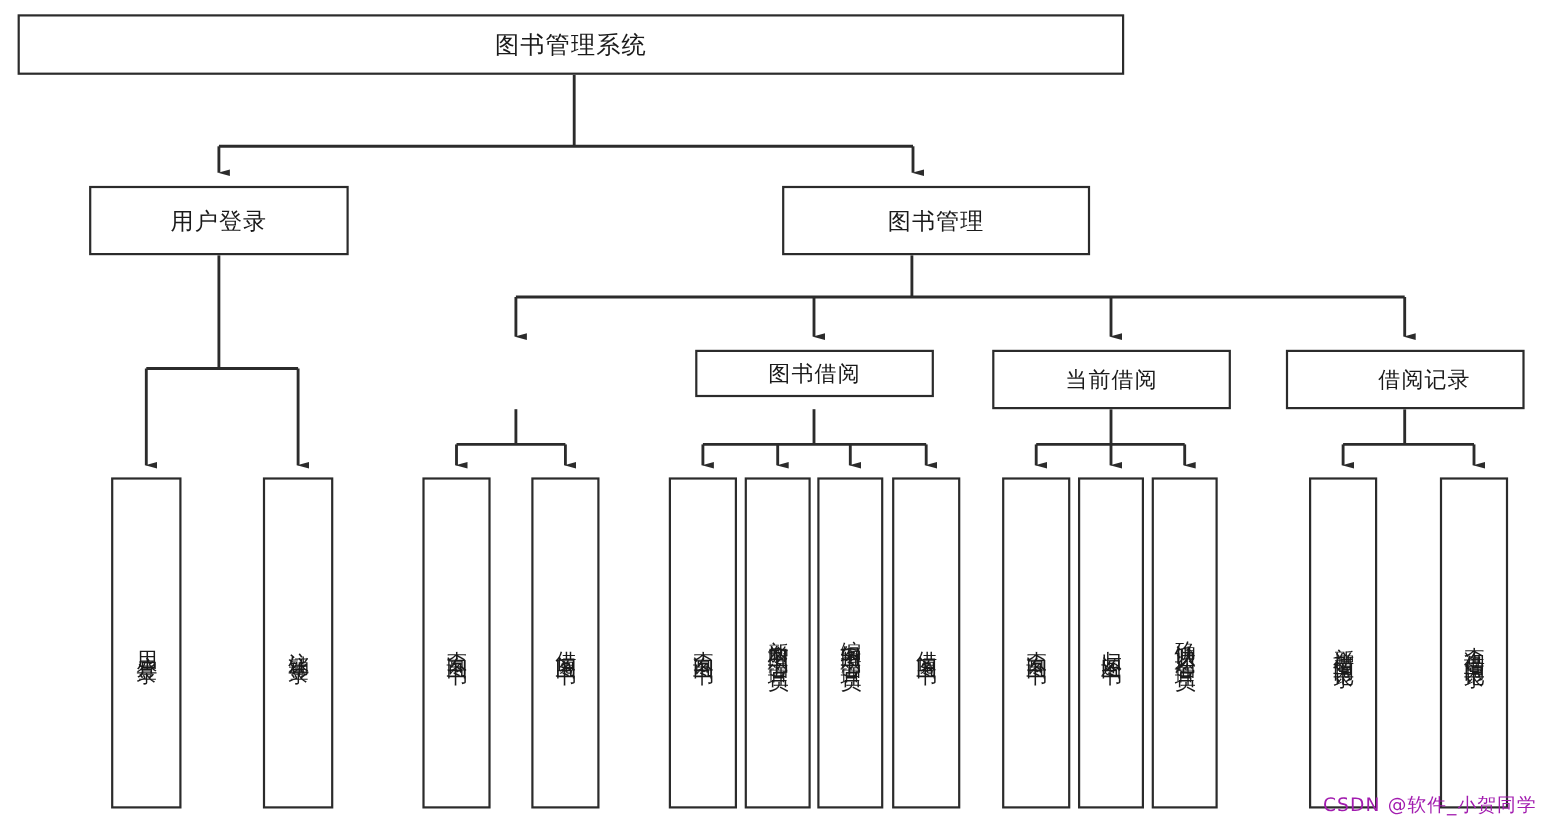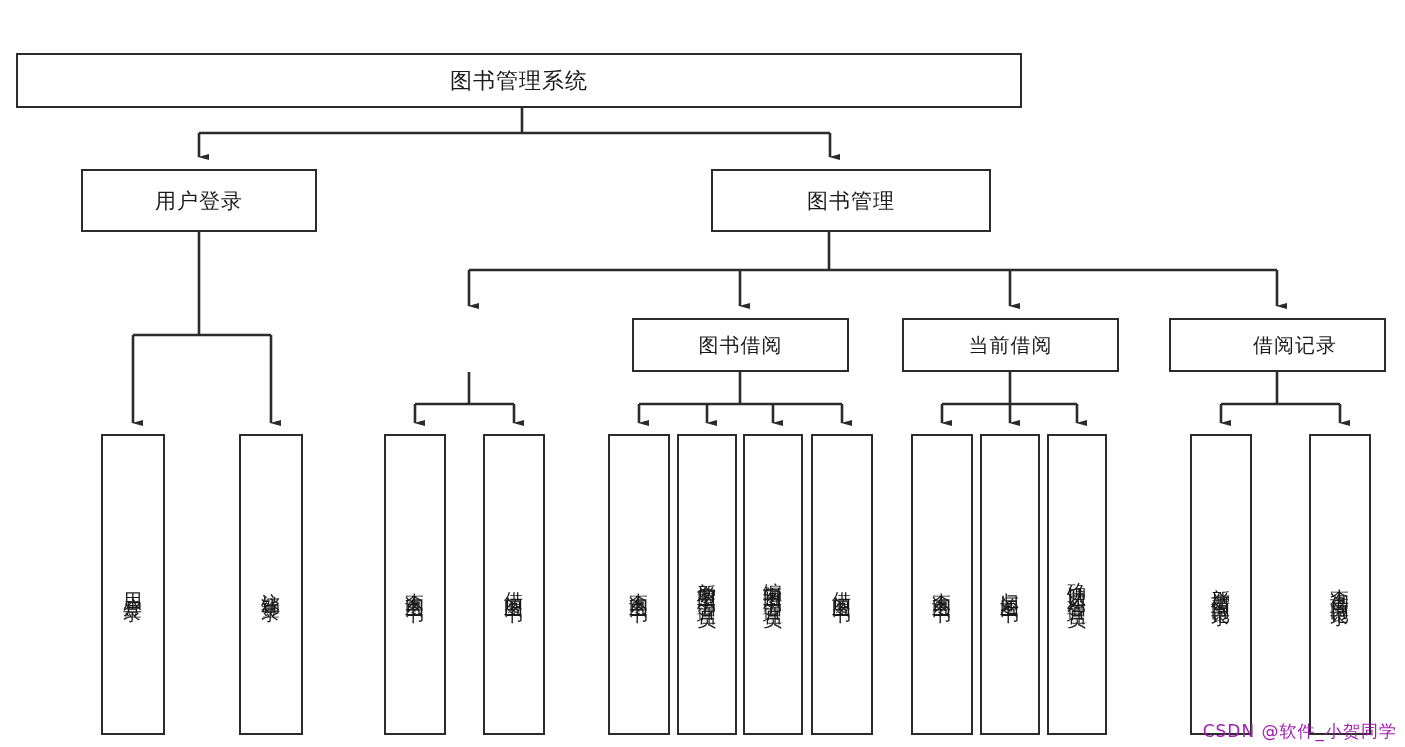--- a/index.html
+++ b/index.html
@@ -31,21 +31,20 @@
     box-sizing: border-box;
     border: 2px solid #2b2b2b;
     background: #ffffff;
     display: flex;
     align-items: center;
     justify-content: center;
     color: #1a1a1a;
   }
   .node.root {
     font-size: 22px;
-    margin-top: 40px;
   }
   .node.lvl2 {
     font-size: 21px;
   }
   .node.lvl3 {
     font-size: 20px;
   }
   .node.leaf {
     font-size: 19px;
     align-items: center;
@@ -132,21 +131,21 @@
     <span class="htext">图书管理系统</span>
   </div>
 
   <div class="node lvl2" style="left:81px; top:169px; width:236px; height:63px;">
     <span class="htext">用户登录</span>
   </div>
   <div class="node lvl2" style="left:711px; top:169px; width:280px; height:63px;">
     <span class="htext">图书管理</span>
   </div>
 
-  <div class="node lvl3" style="left:632px; top:318px; width:217px; height:54px;font-family:Liberation Serif, serif;">
+  <div class="node lvl3" style="left:632px; top:318px; width:217px; height:43px;font-family:Liberation Serif, serif;">
     <span class="htext">图书借阅</span>
   </div>
   <div class="node lvl3" style="left:902px; top:318px; width:217px; height:54px;">
     <span class="htext">当前借阅</span>
   </div>
   <div class="node lvl3" style="left:1169px; top:318px; width:217px; height:54px;padding-left:35px;">
     <span class="htext">借阅记录</span>
   </div>
 
   <div class="node leaf" style="left:101px; top:434px; width:64px; height:301px;">

